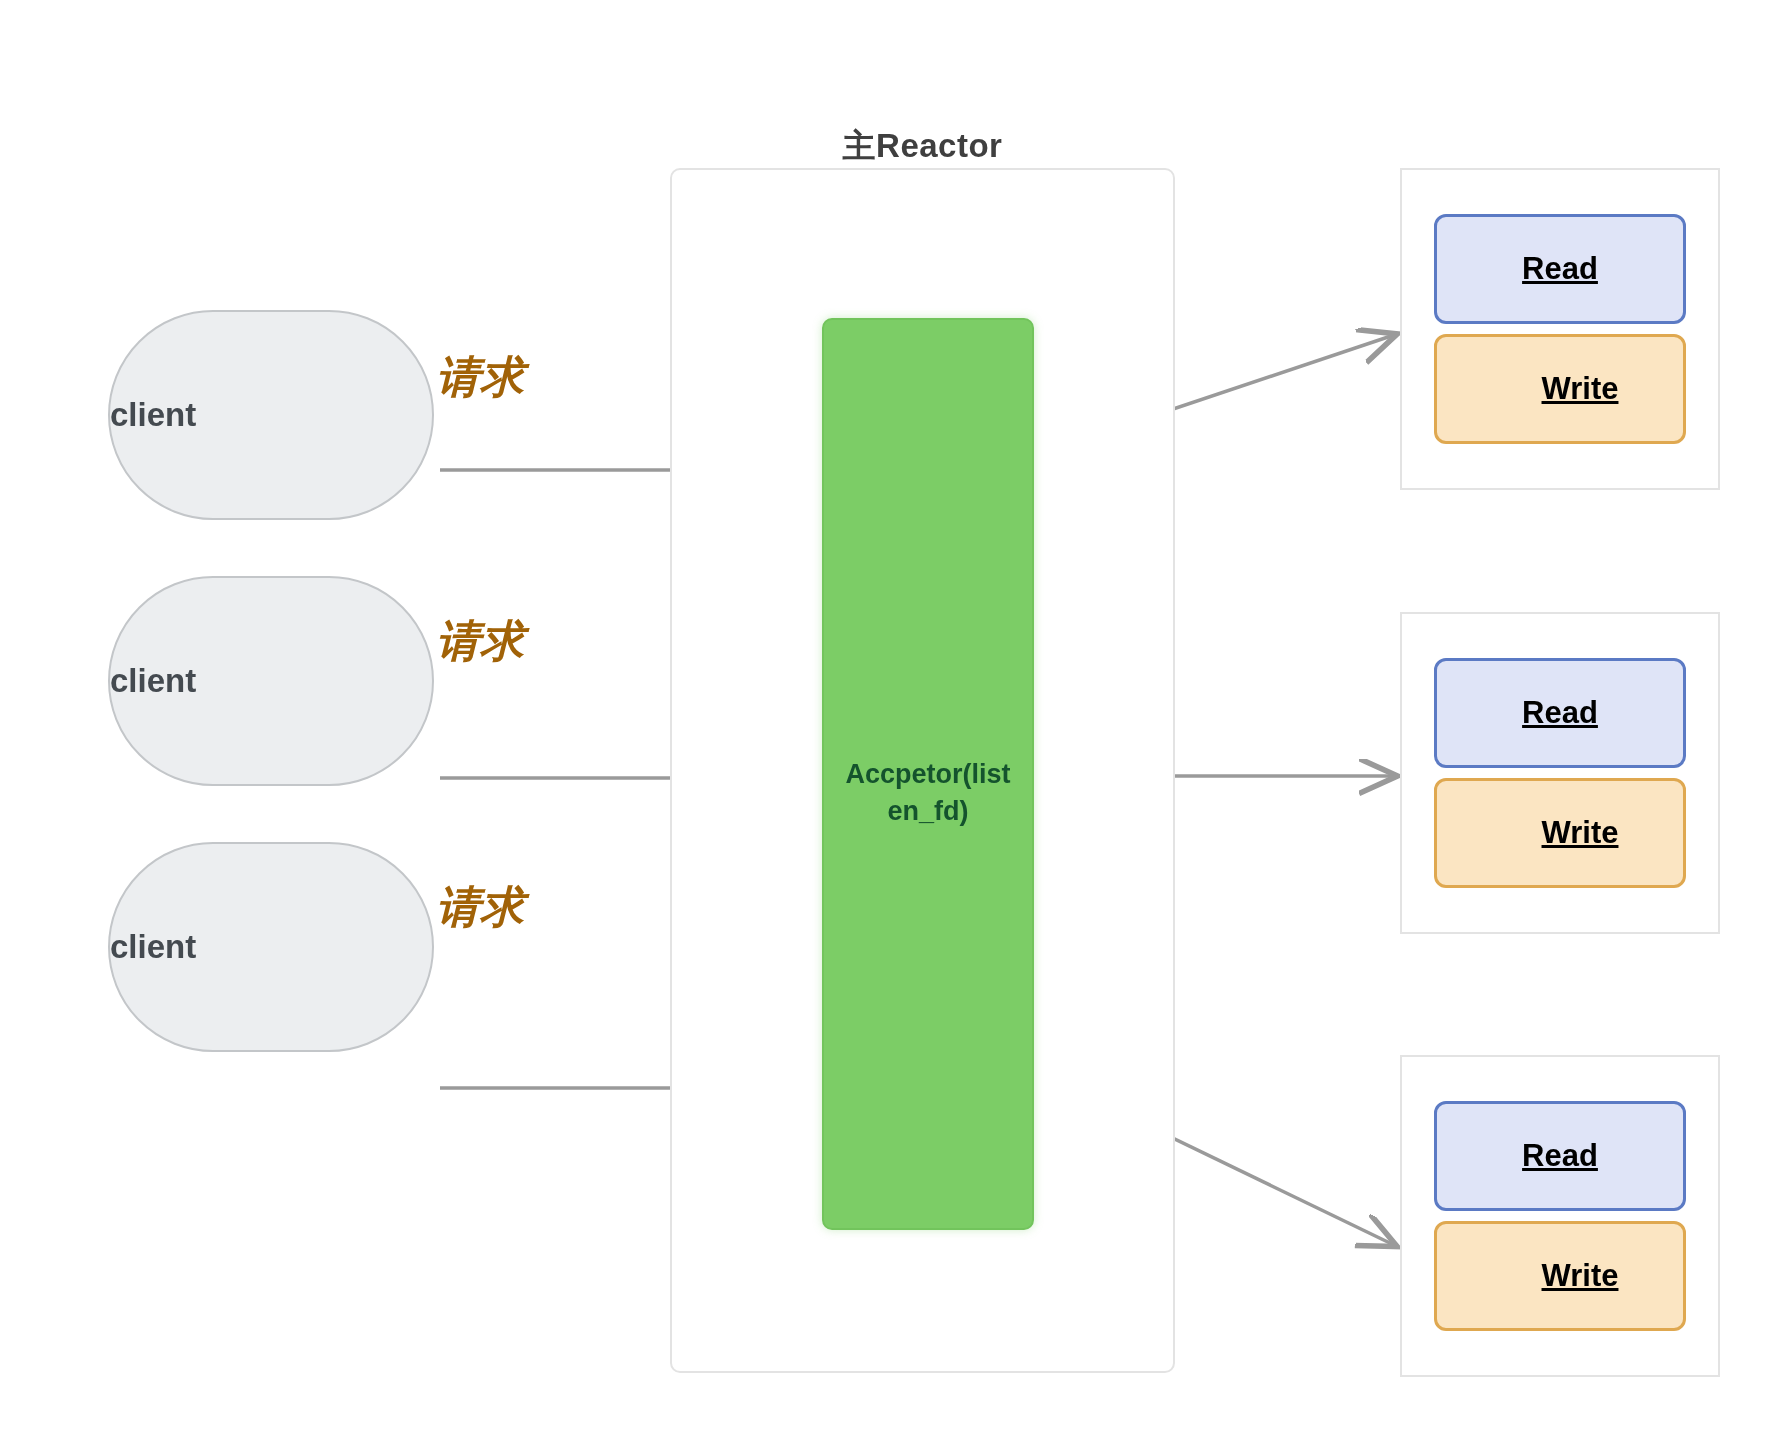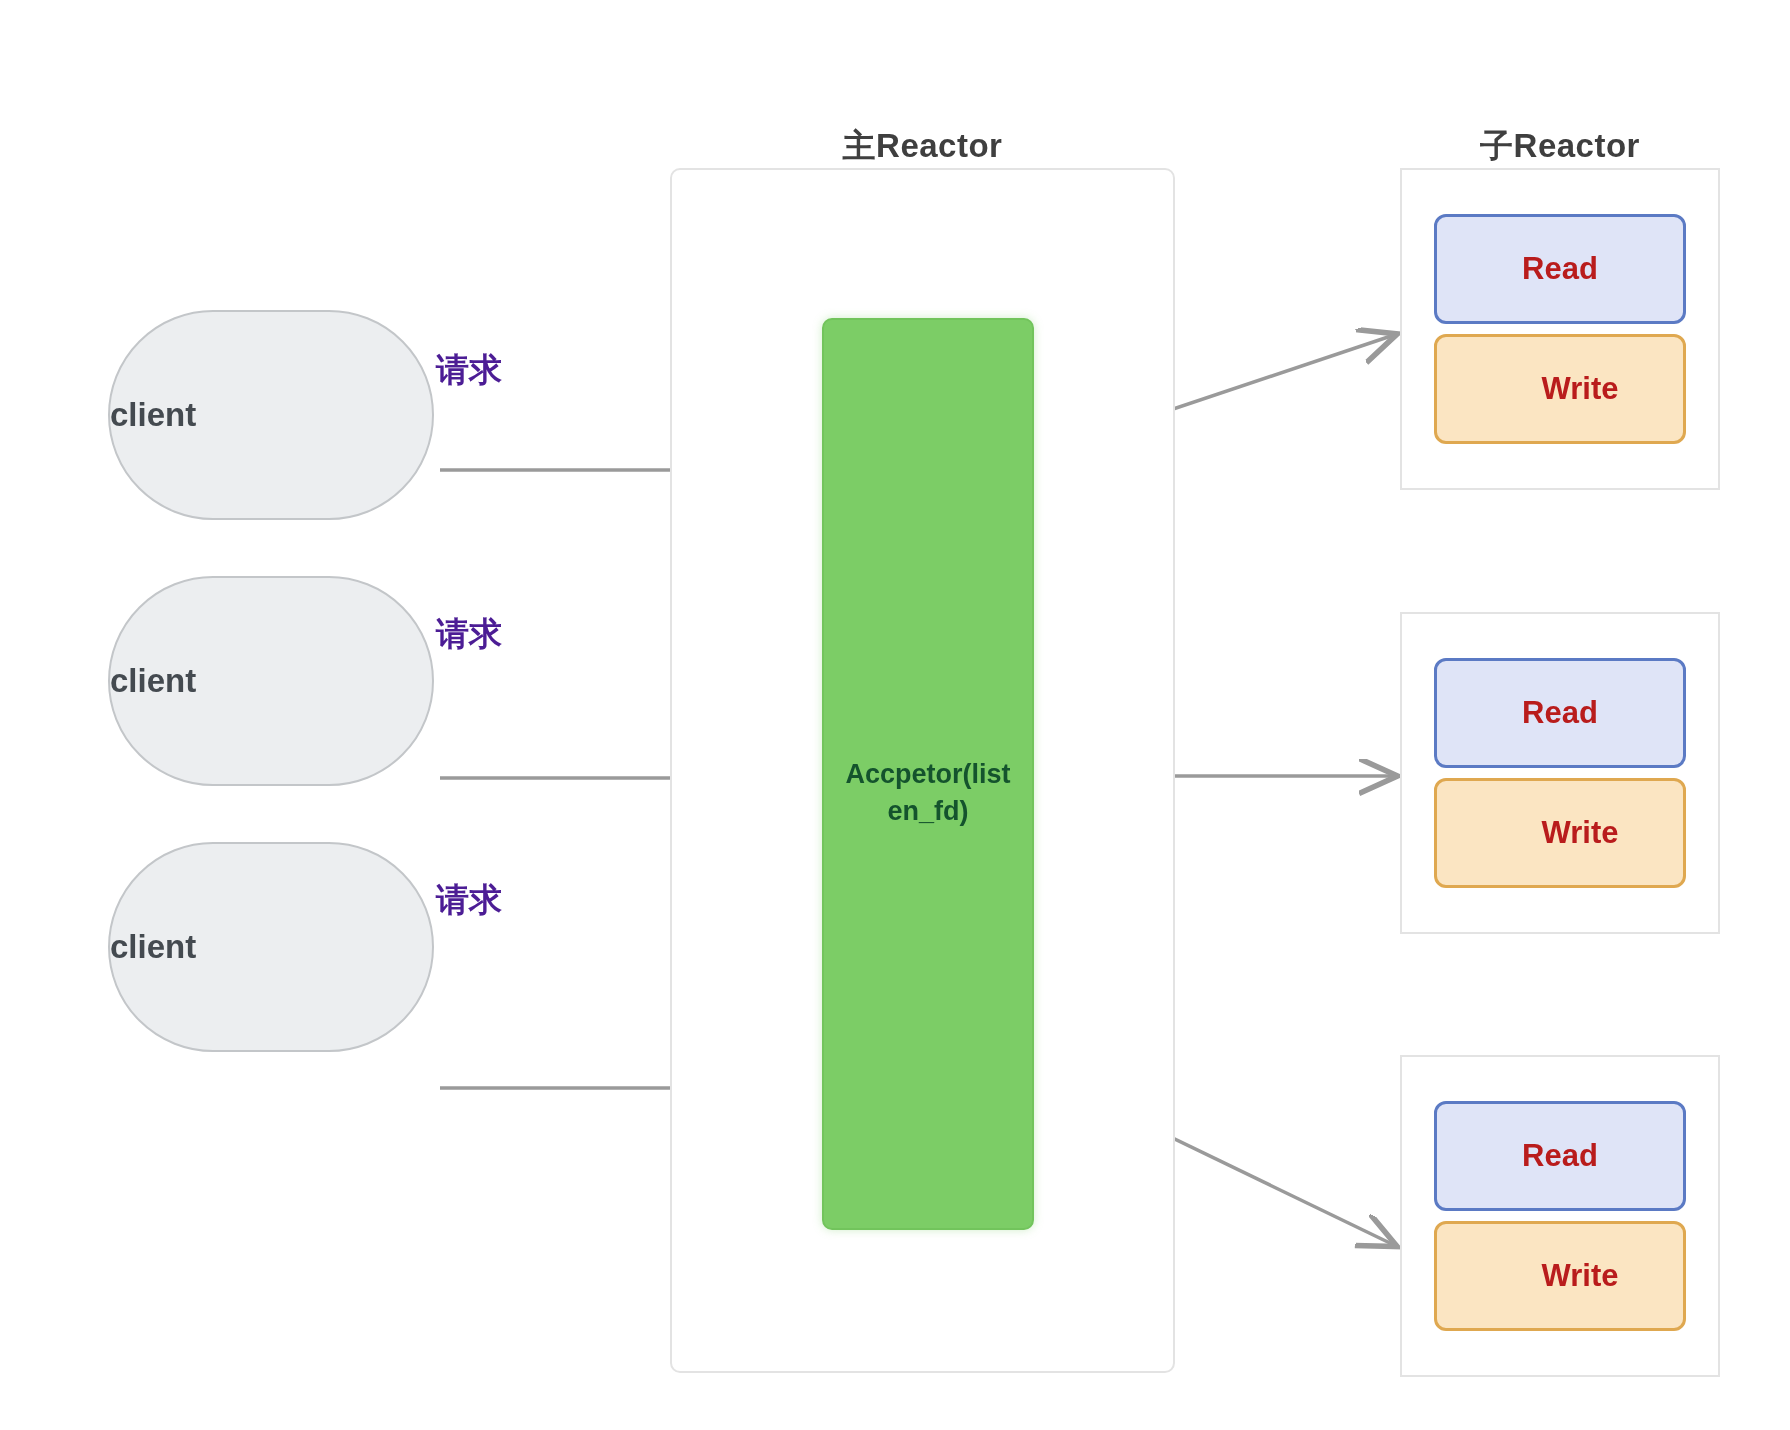--- a/index.html
+++ b/index.html
@@ -85,24 +85,25 @@
     font-weight: 600;
     color: #444a50;
   }
   #client-1 { left: 108px; top: 310px; }
   #client-2 { left: 108px; top: 576px; }
   #client-3 { left: 108px; top: 842px; }
 
   
   .request-label {
     position: absolute;
-    font-size: 33px;
+    font-size: 44px;
     font-weight: 700;
-    color: #4c1d95;
+    color: #a16207;
     white-space: nowrap;
+    font-style: italic;
   }
   #request-label-1 { left: 436px; top: 348px; }
   #request-label-2 { left: 436px; top: 612px; }
   #request-label-3 { left: 436px; top: 878px; }
 
   
   .sub-reactor {
     position: absolute;
     width: 320px; height: 322px;
     background: #ffffff;
@@ -120,21 +121,22 @@
 
   .io-box {
     height: 110px;
     border-radius: 12px;
     box-sizing: border-box;
     display: flex;
     align-items: center;
     justify-content: center;
     font-size: 31px;
     font-weight: 600;
-    color: #b91c1c;
+    color: #000000;
+    text-decoration: underline;
   }
   .io-box.read {
     background: #dfe4f7;
     border: 3px solid #5b7ac4;
   }
   .io-box.write {
     background: #fbe5c2;
     border: 3px solid #dfa850;
     padding-left: 40px;
   }
@@ -162,21 +164,20 @@
     <line x1="440" y1="470" x2="812" y2="470" stroke="#9a9a9a" stroke-width="3.5" marker-end="url(#arrowhead)"></line>
     <line x1="440" y1="778" x2="812" y2="778" stroke="#9a9a9a" stroke-width="3.5" marker-end="url(#arrowhead)"></line>
     <line x1="440" y1="1088" x2="812" y2="1088" stroke="#9a9a9a" stroke-width="3.5" marker-end="url(#arrowhead)"></line>
 
     <line x1="1036" y1="455" x2="1394" y2="335" stroke="#9a9a9a" stroke-width="3.5" marker-end="url(#arrowhead)"></line>
     <line x1="1036" y1="776" x2="1394" y2="776" stroke="#9a9a9a" stroke-width="3.5" marker-end="url(#arrowhead)"></line>
     <line x1="1036" y1="1072" x2="1394" y2="1245" stroke="#9a9a9a" stroke-width="3.5" marker-end="url(#arrowhead)"></line>
   </svg>
 
   <div class="section-title" id="title-main-reactor">主Reactor</div>
-  <div class="section-title" id="title-sub-reactor">子Reactor</div>
 
   <div class="container-box" id="main-reactor-container"></div>
 
   <div id="acceptor-box">
     <div id="acceptor-label">Accpetor(listen_fd)</div>
   </div>
 
   <div class="client-node" id="client-1">
     <span class="client-label">client</span>
   </div>

